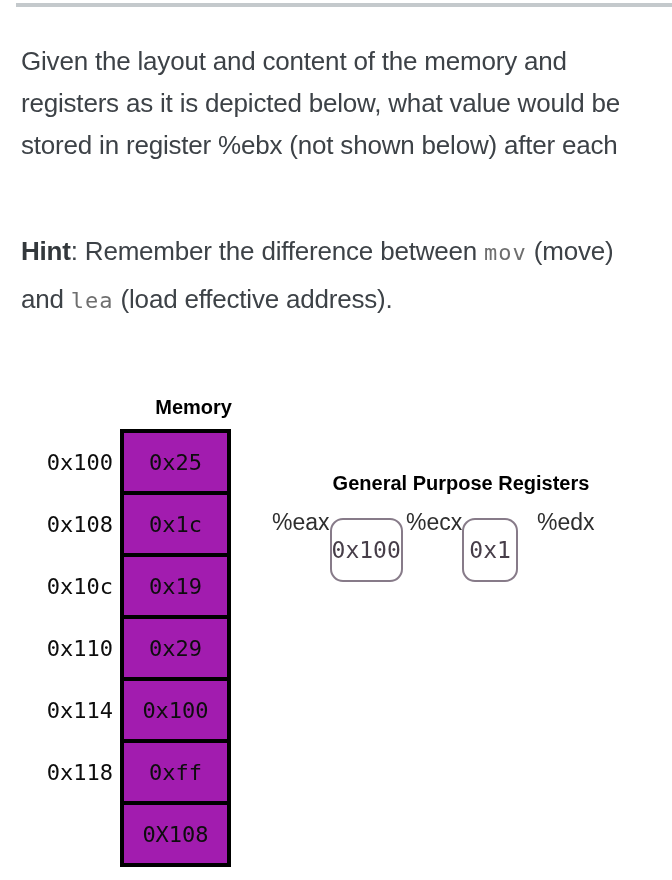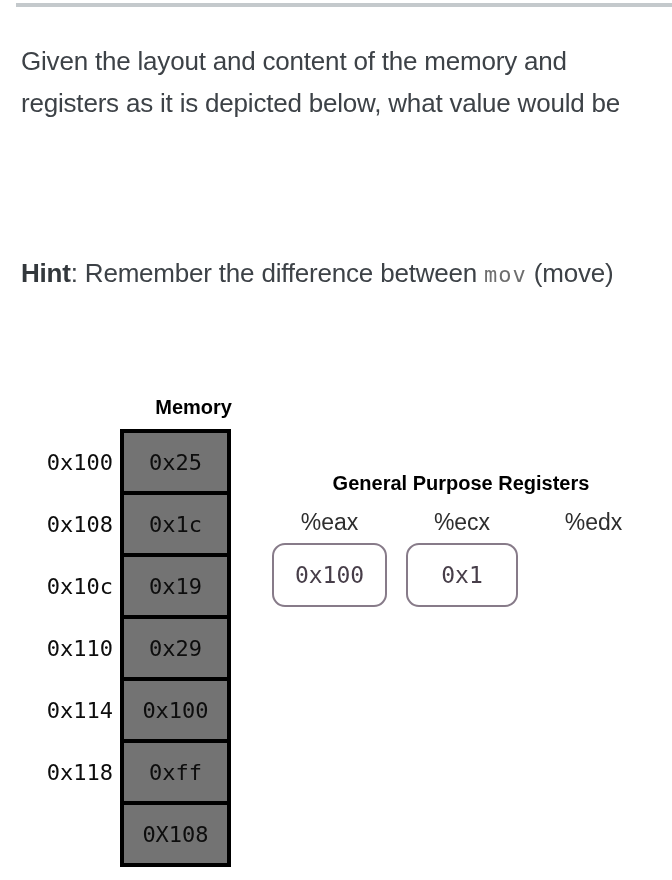--- a/index.html
+++ b/index.html
@@ -26,21 +26,21 @@
   }
   .qline { display: block; white-space: nowrap; }
 
   .hint {
     position: absolute;
     left: 21px; top: 228px; width: 648px;
     font-size: 26px; line-height: 46px;
     color: #3d4247;
     letter-spacing: -0.2px;
   }
-  .hline { display: block; white-space: nowrap; margin-top: 22px; }
+  .hline { display: block; white-space: nowrap; }
   .hint .hint-label { font-weight: 700; color: #33383c; }
   .hint code {
     font-family: "DejaVu Sans Mono", monospace;
     font-size: 22px;
     color: #6e6e6e;
     letter-spacing: 1px;
   }
 
   
   .memory {
@@ -64,21 +64,21 @@
   .addr {
     height: 62px;
     display: flex; align-items: center; justify-content: flex-end;
     font-family: "DejaVu Sans Mono", monospace;
     font-size: 22px;
     color: #0d0d0d;
   }
   .mem-cell-col {
     border: 4px solid #000;
     width: 103px;
-    background: #737373;
+    background: #a21caf;
   }
   .cell {
     height: 58px;
     border-bottom: 4px solid #000;
     display: flex; align-items: center; justify-content: center;
     font-family: "DejaVu Sans Mono", monospace;
     font-size: 22px;
     color: #0d0d0d;
   }
   .cell:last-child { border-bottom: none; }
@@ -93,21 +93,21 @@
     font-weight: 700;
     font-size: 20px;
     color: #000;
     height: 24px;
   }
   .reg-row {
     display: flex;
     justify-content: space-between;
     margin-top: 14px;
   }
-  .reg { display: flex; flex-direction: column; align-items: center; }
+  .reg { display: flex; flex-direction: row; align-items: flex-start; }
   .reg-0 { width: 115px; }
   .reg-1 { width: 112px; }
   .reg-2 { width: 113px; gap: 36px; }
   .reg-name {
     font-size: 23px;
     color: #2e2e2e;
     height: 25px;
     line-height: 25px;
   }
   .reg-box {
@@ -126,24 +126,26 @@
   }
 </style>
 </head>
 <body>
 
 <div class="top-divider"></div>
 
 <div class="question">
   <span class="qline">Given the layout and content of the memory and</span>
   <span class="qline">registers as it is depicted below, what value would be</span>
+  <span class="qline">stored in register %ebx (not shown below) after each</span>
 </div>
 
 <div class="hint">
   <span class="hline"><span class="hint-label">Hint</span><span>: </span><span>Remember the difference between </span><code>mov</code><span> (move)</span></span>
+  <span class="hline"><span>and </span><code>lea</code><span> (load effective address).</span></span>
 </div>
 
 <div class="memory">
   <div class="mem-title">Memory</div>
   <div class="mem-table">
     <div class="mem-addr-col">
       <div class="addr">0x100</div>
       <div class="addr">0x108</div>
       <div class="addr">0x10c</div>
       <div class="addr">0x110</div>

